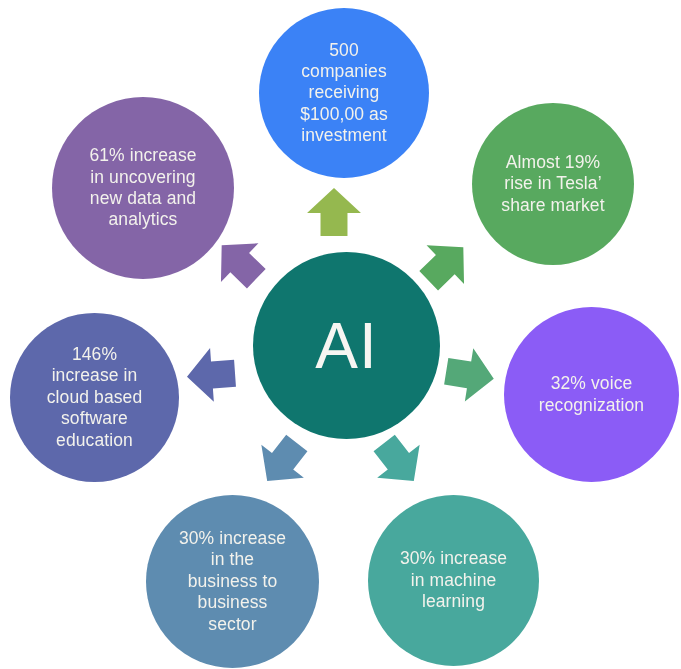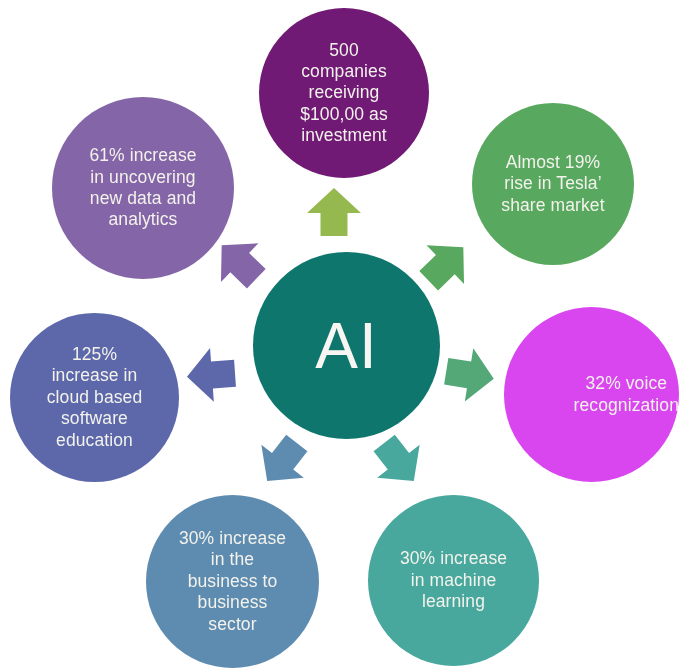--- a/index.html
+++ b/index.html
@@ -59,55 +59,55 @@
   .arrow-down-right { left: 370px; top: 436px; transform: rotate(142deg); }
   .arrow-down-left  { left: 253px; top: 436px; transform: rotate(218deg); }
   .arrow-left       { left: 182px; top: 349px; transform: rotate(266deg); }
   .arrow-up-left    { left: 210px; top: 236px; transform: rotate(314deg); }
 </style>
 </head>
 <body>
 
 <div class="canvas">
 
-  <div class="circle node-top" style="background-color: #701a75;">
+  <div class="circle node-top" style="background-color: #3b82f6;">
     <span class="node-text">500
 companies
 receiving
 $100,00 as
 investment</span>
   </div>
 
   <div class="circle node-top-right" style="background-color: rgb(88, 169, 95);">
     <span class="node-text">Almost 19%
 rise in Tesla’
 share market</span>
   </div>
 
-  <div class="circle node-right" style="background-color: #d946ef; justify-content: flex-end;">
+  <div class="circle node-right" style="background-color: #8b5cf6;">
     <span class="node-text">32% voice
 recognization</span>
   </div>
 
   <div class="circle node-bottom-right" style="background-color: rgb(72, 168, 157);">
     <span class="node-text">30% increase
 in machine
 learning</span>
   </div>
 
   <div class="circle node-bottom-left" style="background-color: rgb(94, 140, 176);">
     <span class="node-text">30% increase
 in the
 business to
 business
 sector</span>
   </div>
 
   <div class="circle node-left" style="background-color: rgb(93, 104, 171);">
-    <span class="node-text">125%
+    <span class="node-text">146%
 increase in
 cloud based
 software
 education</span>
   </div>
 
   <div class="circle node-top-left" style="background-color: rgb(132, 101, 167); justify-content: center;">
     <span class="node-text">61% increase
 in uncovering
 new data and

